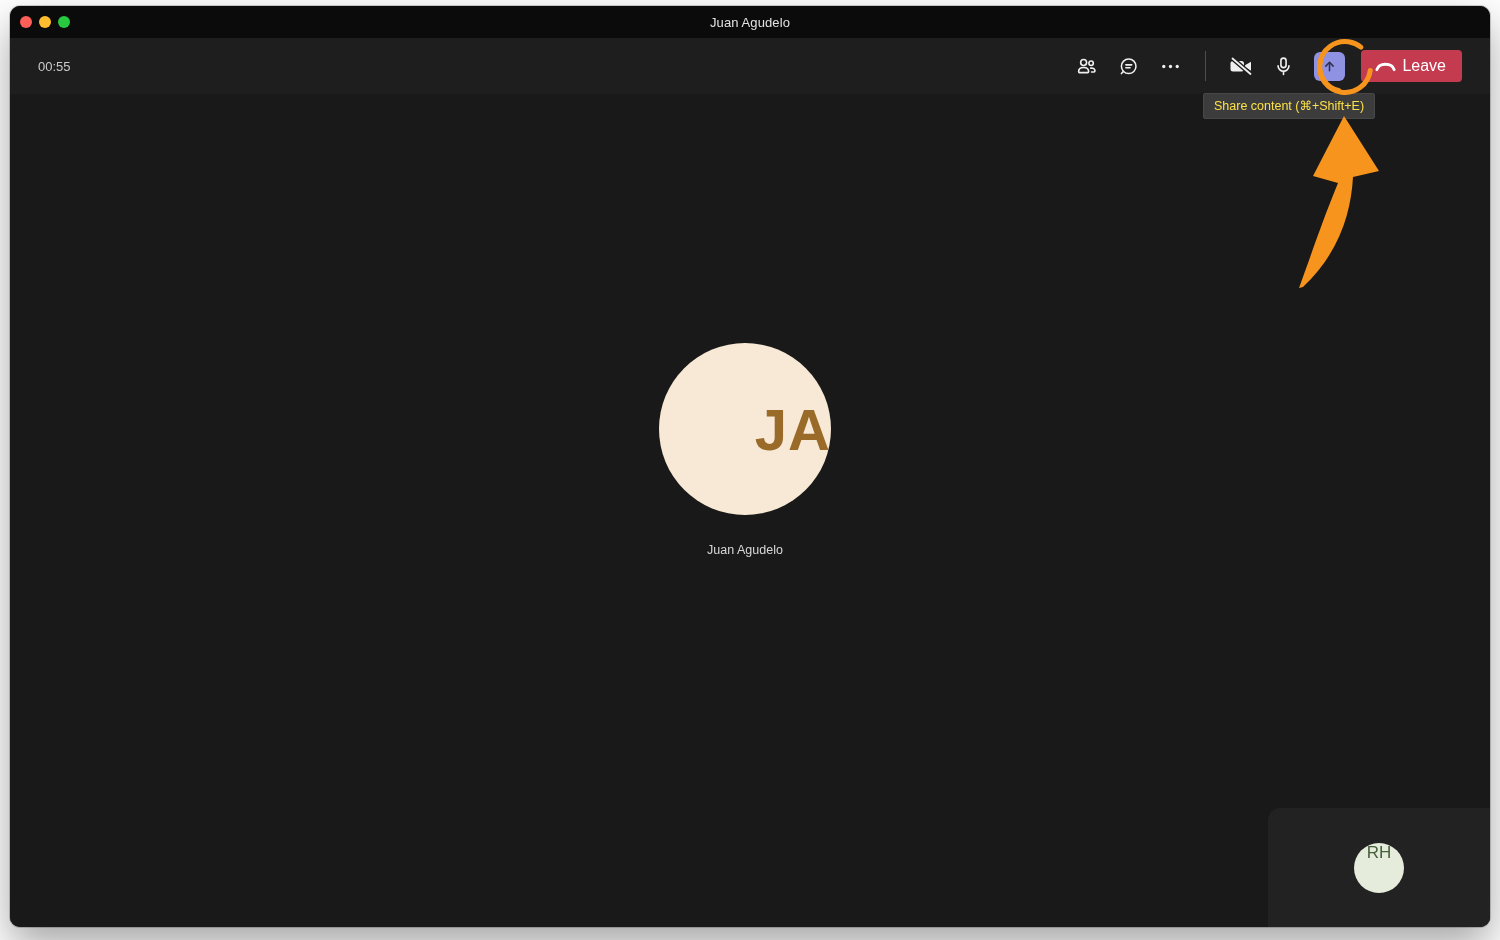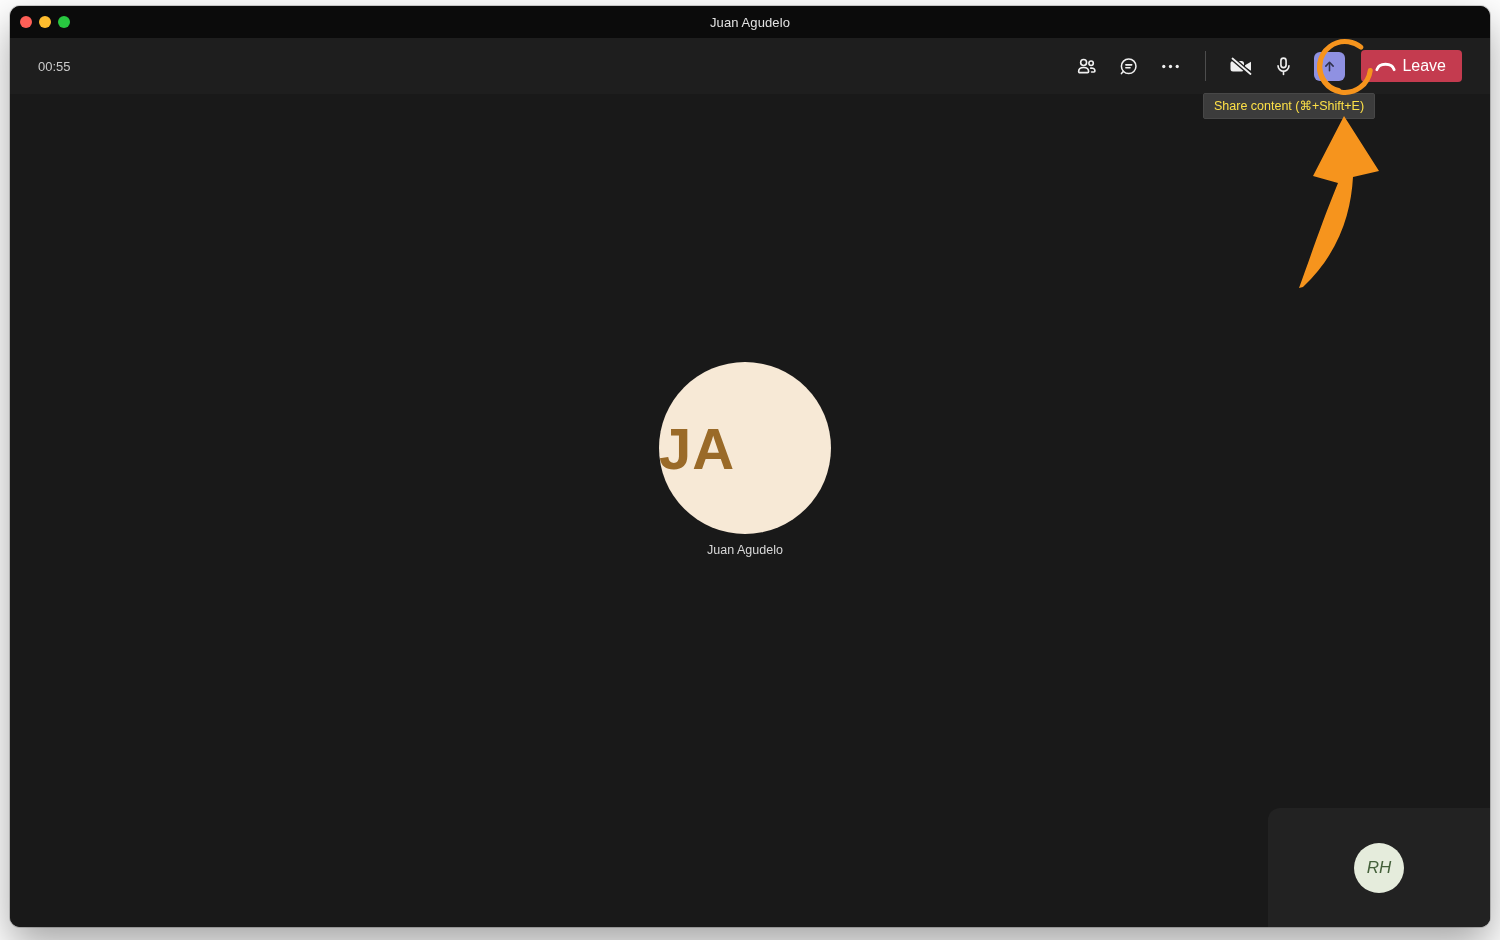--- a/index.html
+++ b/index.html
@@ -80,24 +80,24 @@
     border-radius: 2px;
     color: #fde047; font-size: 12.5px;
     padding: 4px 10px 5px 10px;
     white-space: nowrap;
     z-index: 20;
   }
 
   
   .stage { position: absolute; left: 0; top: 88px; right: 0; bottom: 0; background: #191919; }
   .avatar-main {
-    position: absolute; left: 649px; top: 268px; 
+    position: absolute; left: 649px; top: 249px; 
     width: 172px; height: 172px; border-radius: 50%;
     background: var(--avatar-cream, #f7e9d6);
-    display: flex; align-items: center; justify-content: flex-start;
+    display: flex; align-items: center; justify-content: flex-end;
   }
   .avatar-main span {
     font-size: 58px; color: var(--avatar-brown, #9a6a28);
     font-weight: 600; letter-spacing: 1px;
   }
   .participant-name {
     position: absolute; left: 635px; top: 449px; width: 200px;
     text-align: center; font-size: 12.5px; color: #d8d8d8;
   }
 
@@ -106,21 +106,21 @@
     position: absolute; right: 0; bottom: 0;
     width: 222px; height: 119px;
     background: #222222;
     border-radius: 12px 0 0 0;
     display: flex; align-items: center; justify-content: center;
     cursor: pointer;
   }
   .avatar-self {
     width: 50px; height: 50px; border-radius: 50%;
     background: var(--self-avatar-green, #e5ecdc);
-    display: flex; align-items: center; justify-content: center; font-style: italic;
+    display: flex; justify-content: center;
   }
   .avatar-self span { font-size: 17px; color: var(--self-avatar-text, #44603a); }
 
   
   .annotation-svg {
     position: absolute; inset: 0; width: 1480px; height: 921px;
     pointer-events: none; z-index: 40;
   }
   .annotation-label {
     position: absolute; left: 1030px; top: 266px; width: 280px;

